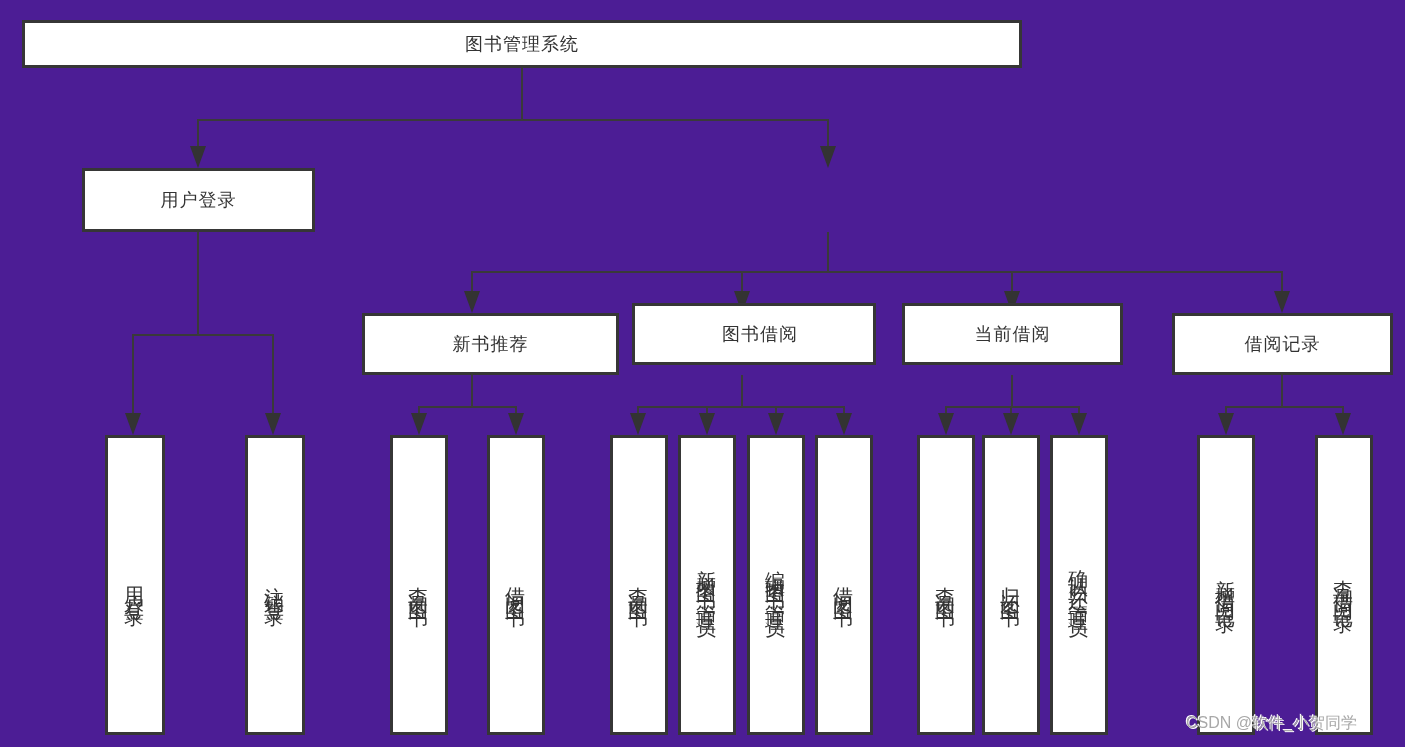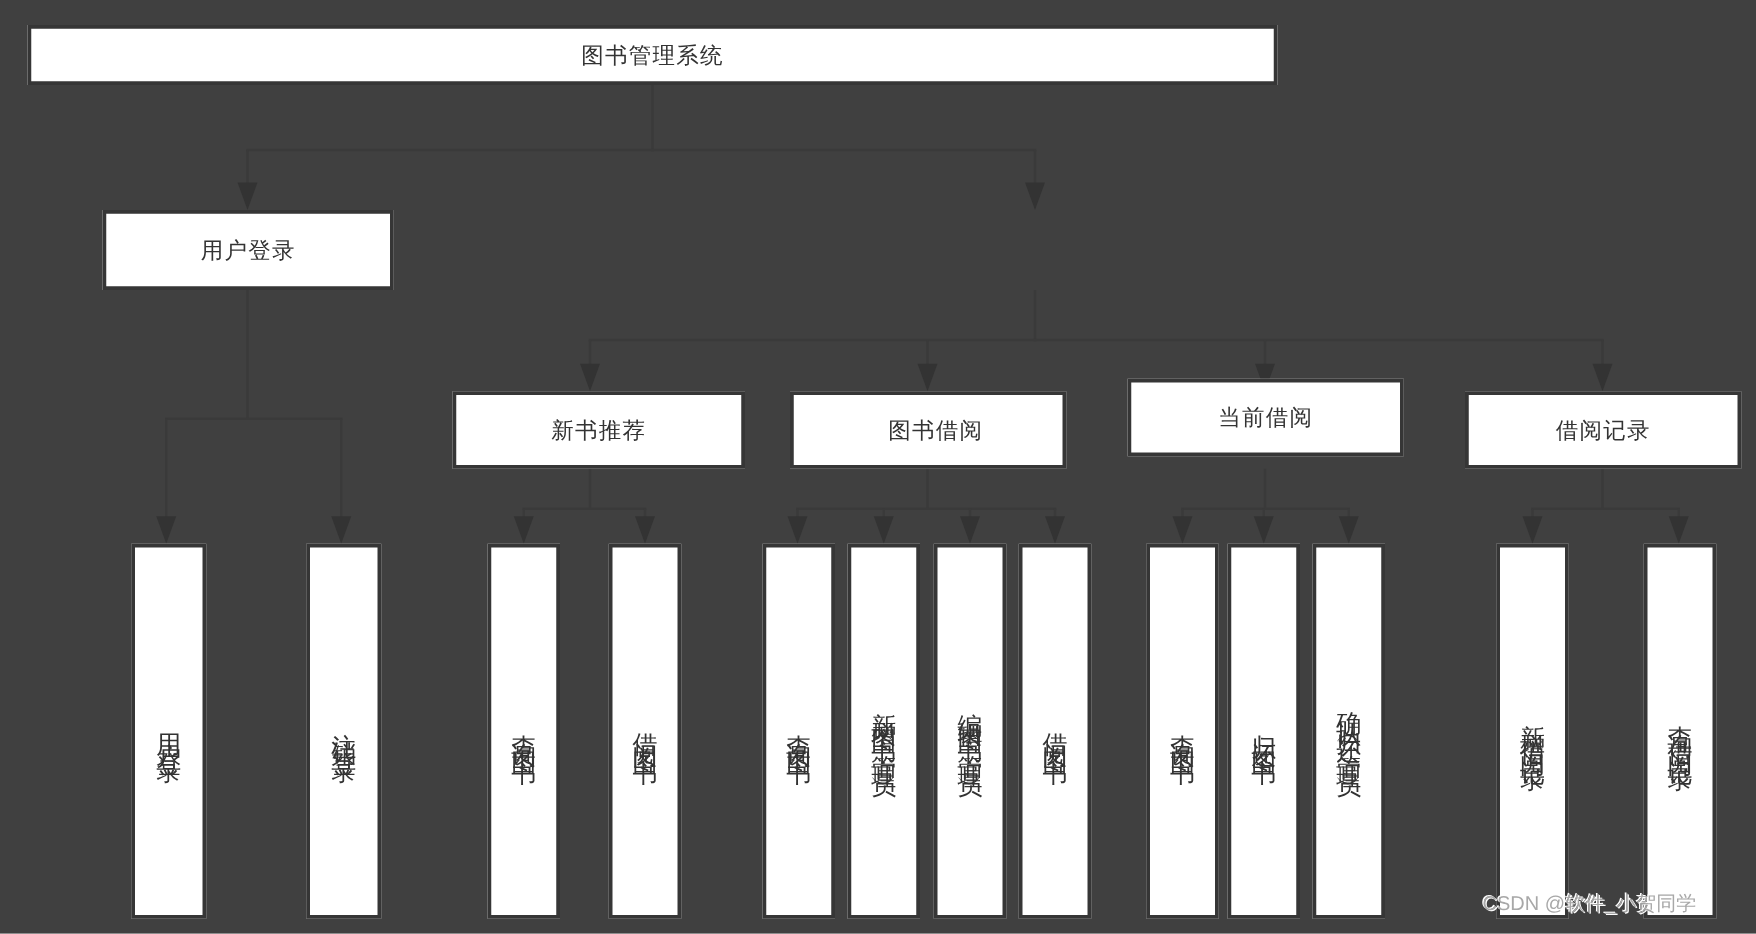--- a/index.html
+++ b/index.html
@@ -5,21 +5,21 @@
   html, body {
     margin: 0;
     padding: 0;
     background: #ffffff;
     font-family: "Liberation Sans", "DejaVu Sans", sans-serif;
   }
   #canvas {
     position: relative;
     width: 1405px;
     height: 747px;
-    background: #404040;
+    background: #4c1d95;
     overflow: hidden;
   }
   #connectors {
     position: absolute;
     left: 0; top: 0;
     z-index: 1;
   }
   .box {
     position: absolute;
     box-sizing: border-box;
@@ -126,24 +126,24 @@
   </svg>
 
   <div class="box" style="left:22px; top:20px; width:1000px; height:48px;">
     <span class="h-label">图书管理系统</span>
   </div>
 
   <div class="box" style="left:82px; top:168px; width:233px; height:64px;">
     <span class="h-label">用户登录</span>
   </div>
 
-  <div class="box" style="left:362px; top:313px; width:234px; height:62px;text-align:center;">
+  <div class="box" style="left:362px; top:313px; width:257px; height:62px;text-align:center;">
     <span class="h-label">新书推荐</span>
   </div>
-  <div class="box" style="left:632px; top:313px; width:221px; height:62px;padding-left:12px;">
+  <div class="box" style="left:632px; top:303px; width:244px; height:62px;padding-left:12px;">
     <span class="h-label">图书借阅</span>
   </div>
   <div class="box" style="left:902px; top:303px; width:221px; height:62px;">
     <span class="h-label">当前借阅</span>
   </div>
   <div class="box" style="left:1172px; top:313px; width:221px; height:62px;">
     <span class="h-label">借阅记录</span>
   </div>
 
   <div class="box" style="left:105px; top:435px; width:60px; height:300px;">

